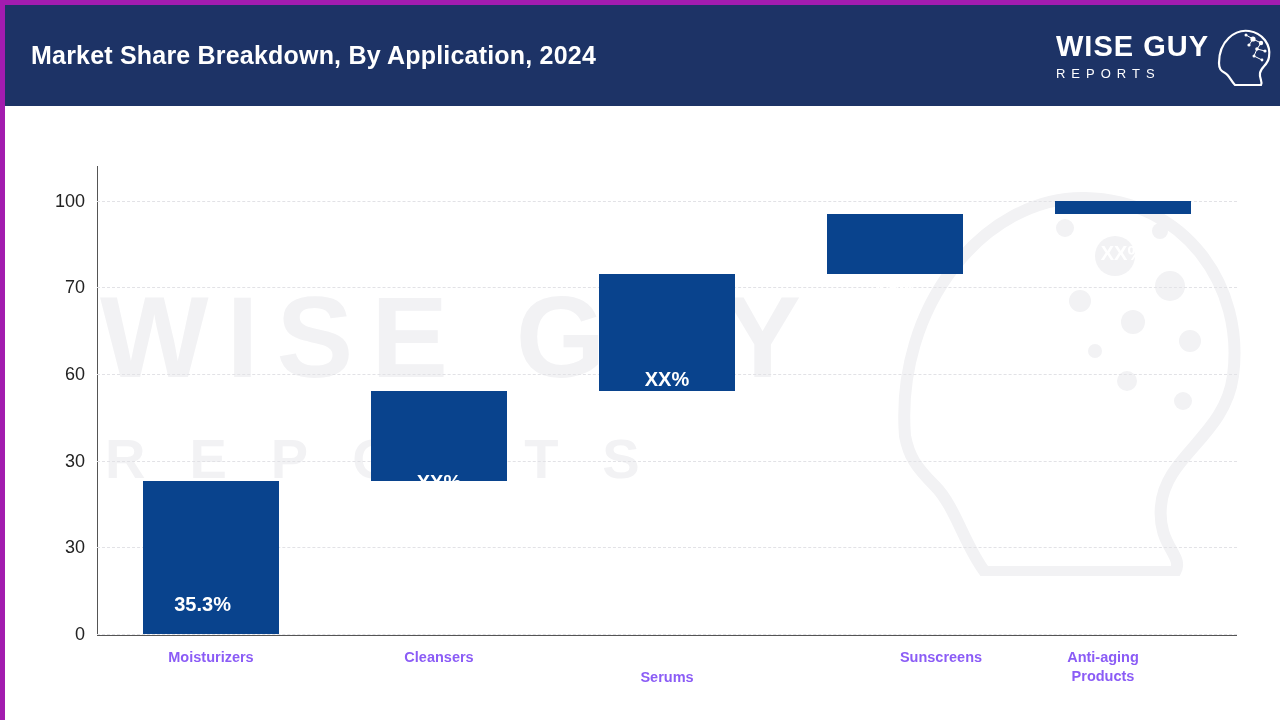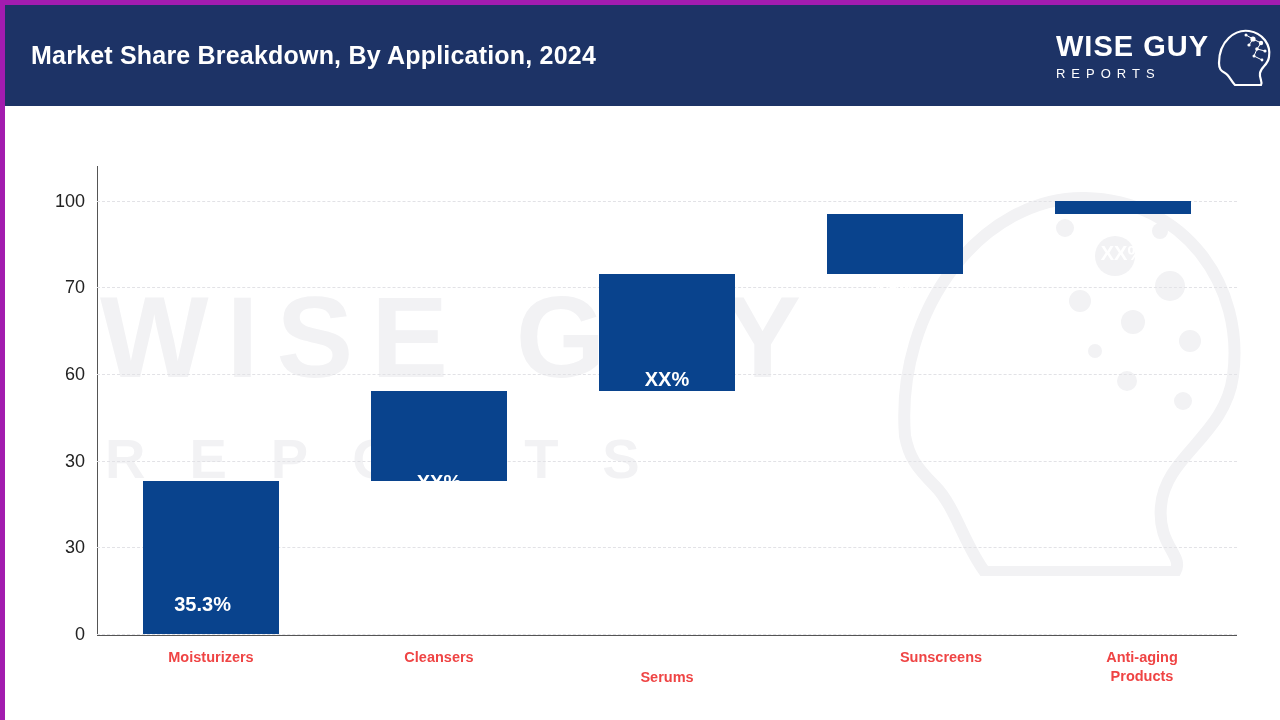--- a/index.html
+++ b/index.html
@@ -166,21 +166,21 @@
     text-align: center;
     color: #ffffff;
     font-size: 20px;
     font-weight: bold;
     white-space: nowrap;
     margin-top: 48px;
   }
   .cat-label {
     position: absolute;
     text-align: center;
-    color: #ef4444;
+    color: #8b5cf6;
     font-size: 14.5px;
     font-weight: bold;
     line-height: 1.3;
   }
 </style>
 </head>
 <body>
 
 <div class="page">
 
@@ -273,17 +273,17 @@
         </div>
         <div class="ytick-wrap" style="top: 94.6667px;">
           <div class="ytick-label">100</div>
         </div>
       </div>
     <div id="xlabels">
         <div class="cat-label" style="left: 92px; width: 228px; top: 542px;">Moisturizers</div>
         <div class="cat-label" style="left: 320px; width: 228px; top: 542px;">Cleansers</div>
         <div class="cat-label" style="left: 548px; width: 228px; top: 542px; margin-top: 20px;">Serums</div>
         <div class="cat-label" style="left: 822px; width: 228px; top: 542px;">Sunscreens</div>
-        <div class="cat-label" style="left: 1023px; width: 228px; top: 542px;">Anti-aging<br>Products</div>
+        <div class="cat-label" style="left: 984px; width: 228px; top: 542px;">Anti-aging<br>Products</div>
       </div>
   </div>
 
 </div>
 
 </body></html>

